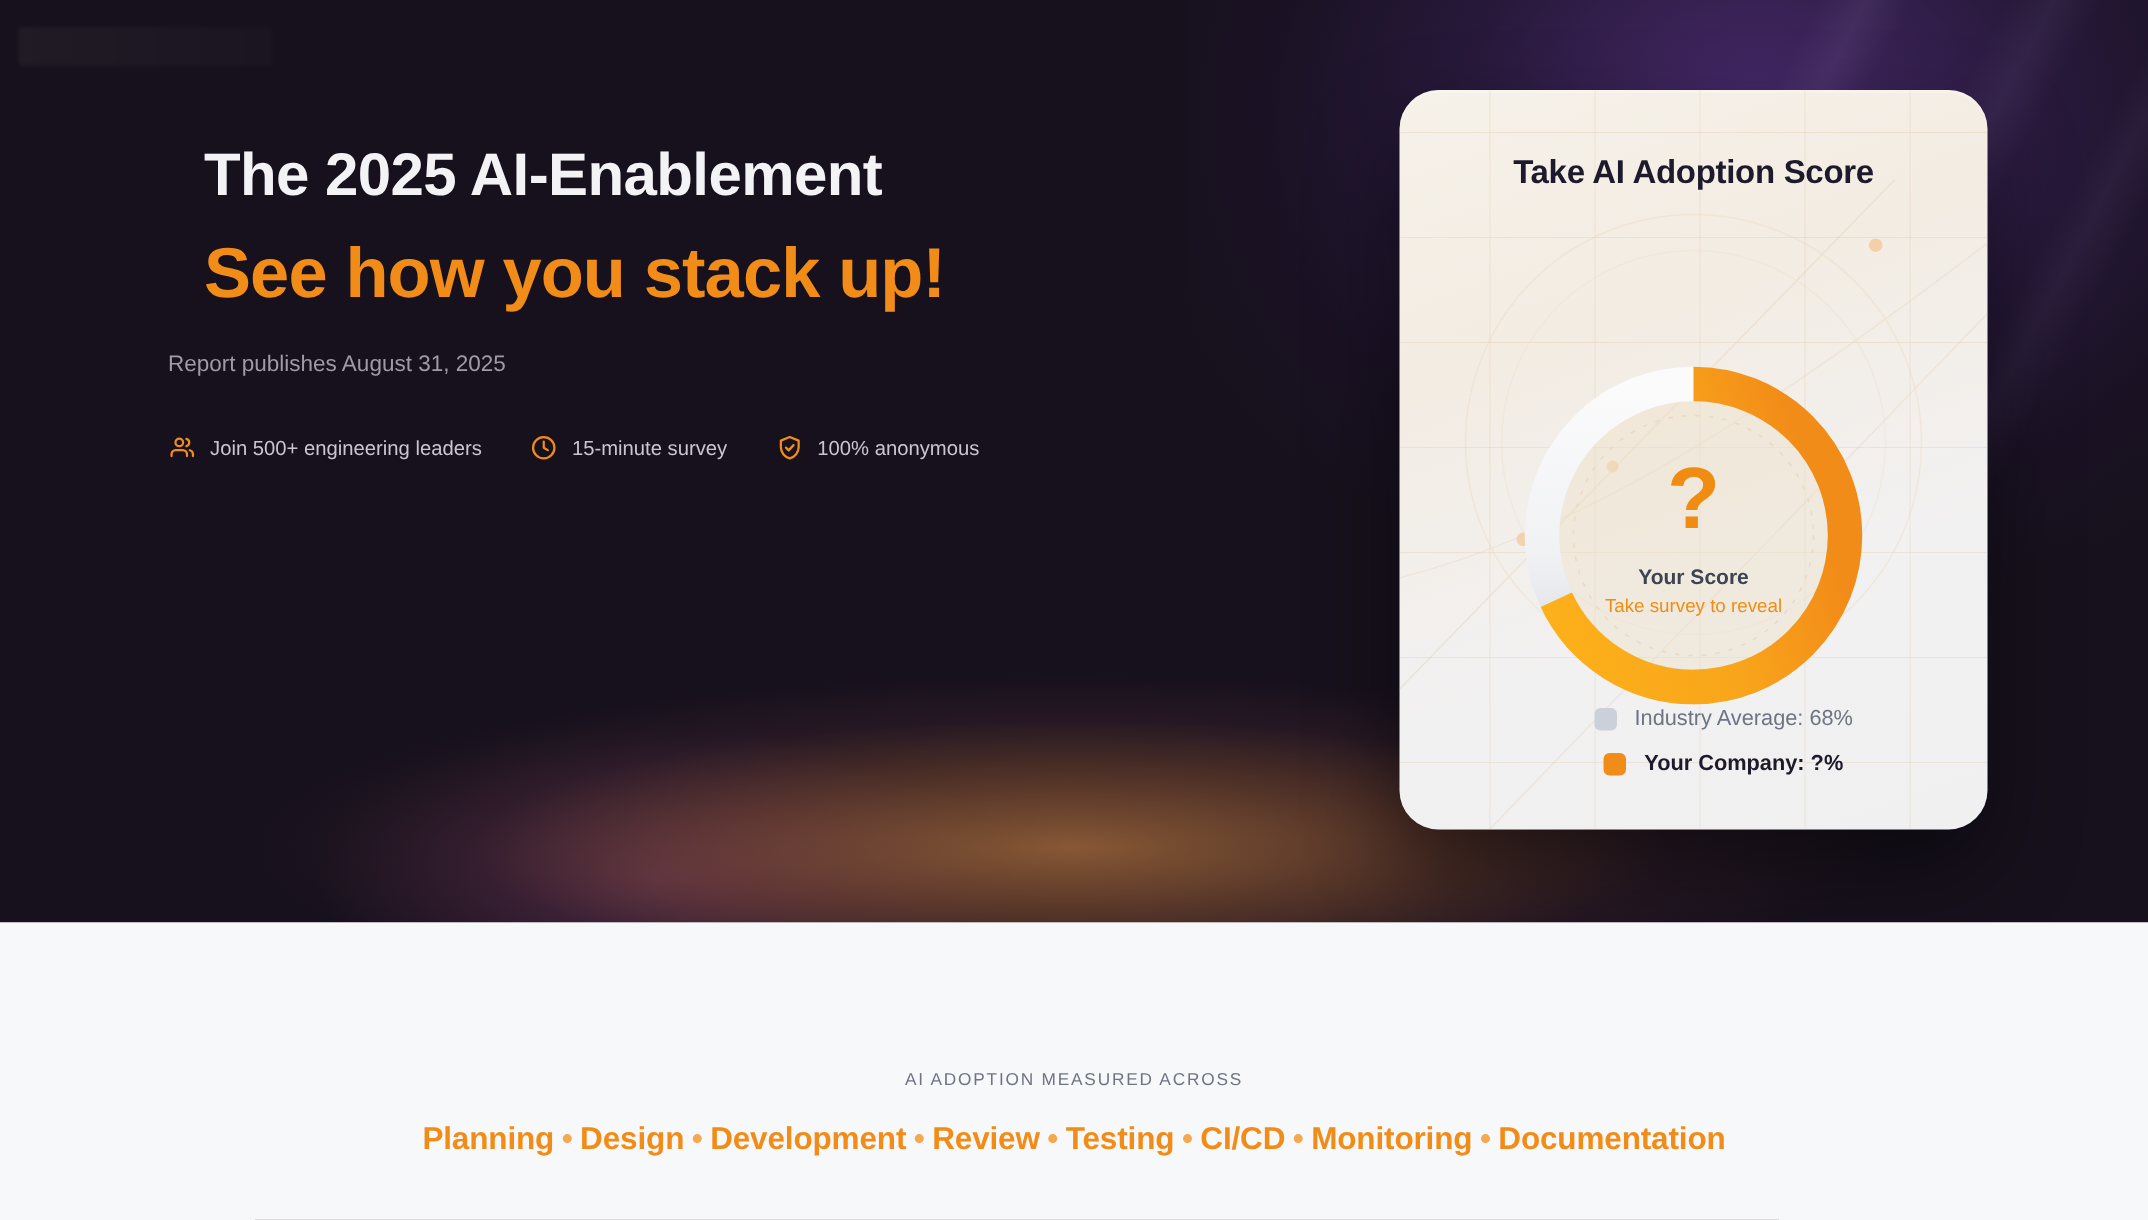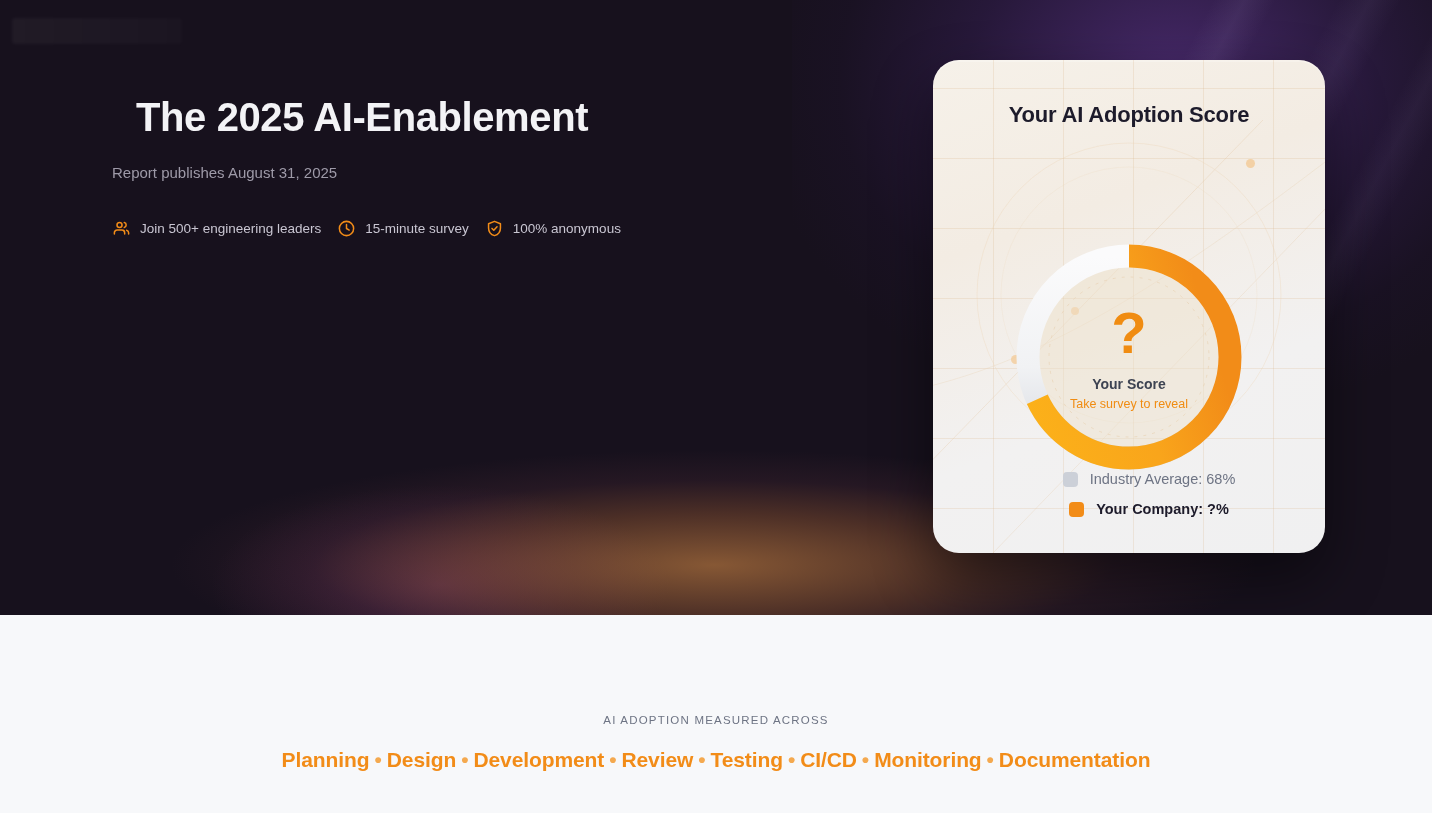--- a/index.html
+++ b/index.html
@@ -80,21 +80,21 @@
     padding:15px 30px;
     font-size:16.5px; font-weight:700; color:#ffffff;
     background:linear-gradient(180deg,#fb9a22 0%,#f58410 100%);
     border:none; border-radius:999px; cursor:pointer;
     box-shadow:0 6px 22px rgba(245,132,16,.28);
     font-family:"Liberation Sans", sans-serif;
   }
   .publish{
     margin-top:22px; font-size:15px; color:#9e9aa8; font-weight:400;
   }
-  .badges{ display:flex; align-items:center; gap:16px; margin-top:38px; }
+  .badges{ display:flex; align-items:center; gap:32px; margin-top:38px; }
   .badge{ display:flex; align-items:center; gap:9px; }
   .badge-label{ font-size:13.5px; color:#c9c6d2; font-weight:400; }
   .badge svg{ display:block; }
 
   
   .card{
     position:absolute; left:933px; top:60px;
     width:392px; height:493px;
     border-radius:26px;
     background:
@@ -181,20 +181,21 @@
   <div class="glow-purple"></div>
   <div class="streaks"></div>
   <div class="glow-magenta"></div>
   <div class="glow-warm"></div>
   <div class="logo-ghost"></div>
 
   <div class="hero-inner">
     <div class="copy">
       <h1>
         <span>The 2025 AI-Enablement</span><br>
+        <span class="headline-accent">See how you stack up!</span>
       </h1>
 
 
 
       <p class="publish">Report publishes August 31, 2025</p>
 
       <div class="badges">
         <div class="badge">
           <span>
             <svg width="19" height="19" viewBox="0 0 24 24" fill="none" stroke="#f28c18" stroke-width="1.9" stroke-linecap="round" stroke-linejoin="round">
@@ -233,21 +234,21 @@
   <div class="card">
     <div class="card-grid"></div>
     <svg class="card-diag" width="392" height="493" viewBox="0 0 392 493">
       <line x1="-20" y1="420" x2="330" y2="60" stroke="#e3c49f" stroke-width="1" opacity=".55"></line>
       <line x1="60" y1="493" x2="420" y2="120" stroke="#e3c49f" stroke-width="1" opacity=".45"></line>
       <path d="M-20 330 C 120 300, 250 210, 400 96" stroke="#e8cfae" stroke-width="1" fill="none" opacity=".55"></path>
       <circle cx="196" cy="235" r="152" stroke="#ecd4b4" stroke-width="1" fill="none" opacity=".6"></circle>
       <circle cx="196" cy="235" r="128" stroke="#ecd4b4" stroke-width="1" fill="none" opacity=".35"></circle>
     </svg>
 
-    <div class="card-title">Your AI Adoption Score</div>
+    <div class="card-title">Take AI Adoption Score</div>
 
     <span class="dot d1"></span>
     <span class="dot d2"></span>
     <span class="dot d3"></span>
 
     <div class="gauge-wrap">
       <svg width="250" height="250" viewBox="0 0 250 250">
         <defs>
           <linearGradient id="trackGrad" x1="0" y1="0" x2="0" y2="1">
             <stop offset="0%" stop-color="#fbfbfc"></stop>

